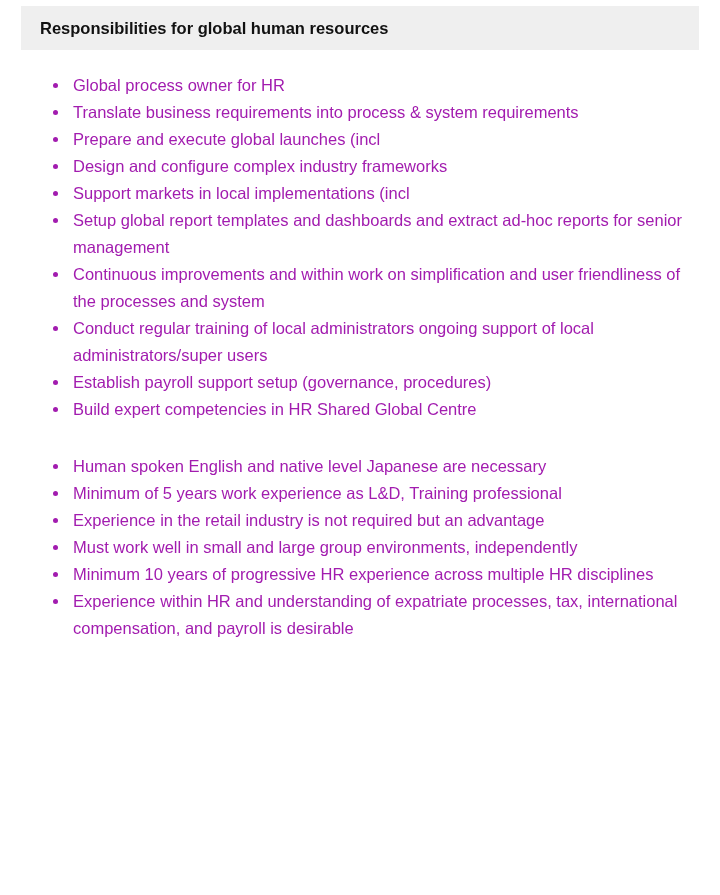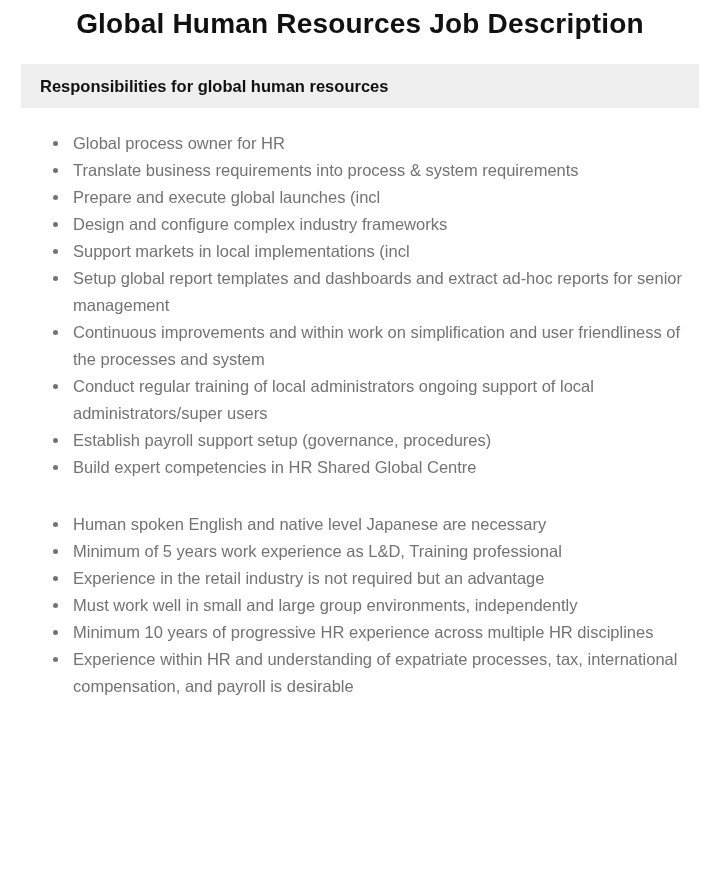--- a/index.html
+++ b/index.html
@@ -42,30 +42,29 @@
   }
   .bullet-list {
     list-style: disc;
     margin: 22px 0 30px 0;
     padding-left: 49px;
   }
   .bullet-list li {
     font-size: 16.5px;
     line-height: 27px;
     padding-left: 3px;
-    color: #737373;
+    color: #a21caf;
   }
   .section-block { margin-top: 0; }
 </style>
 </head>
 <body>
 
 <div class="page">
 
-  <h1 class="page-title">Global Human Resources Job Description</h1>
 
 
   <div class="section-block">
     <div class="section-header">Responsibilities for global human resources</div>
 
     <ul class="bullet-list">
       <li>Global process owner for HR</li>
       <li>Translate business requirements into process &amp; system requirements</li>
       <li>Prepare and execute global launches (incl</li>
       <li>Design and configure complex industry frameworks</li>

